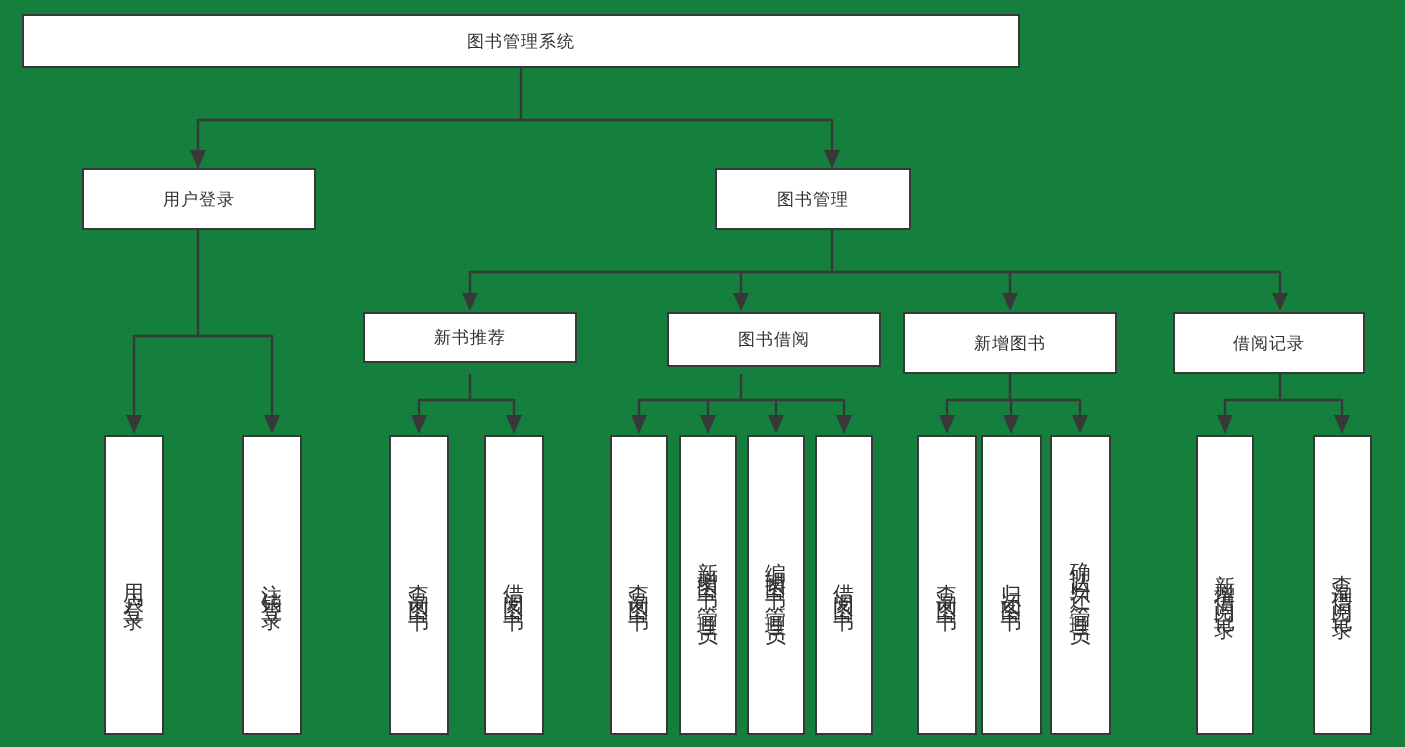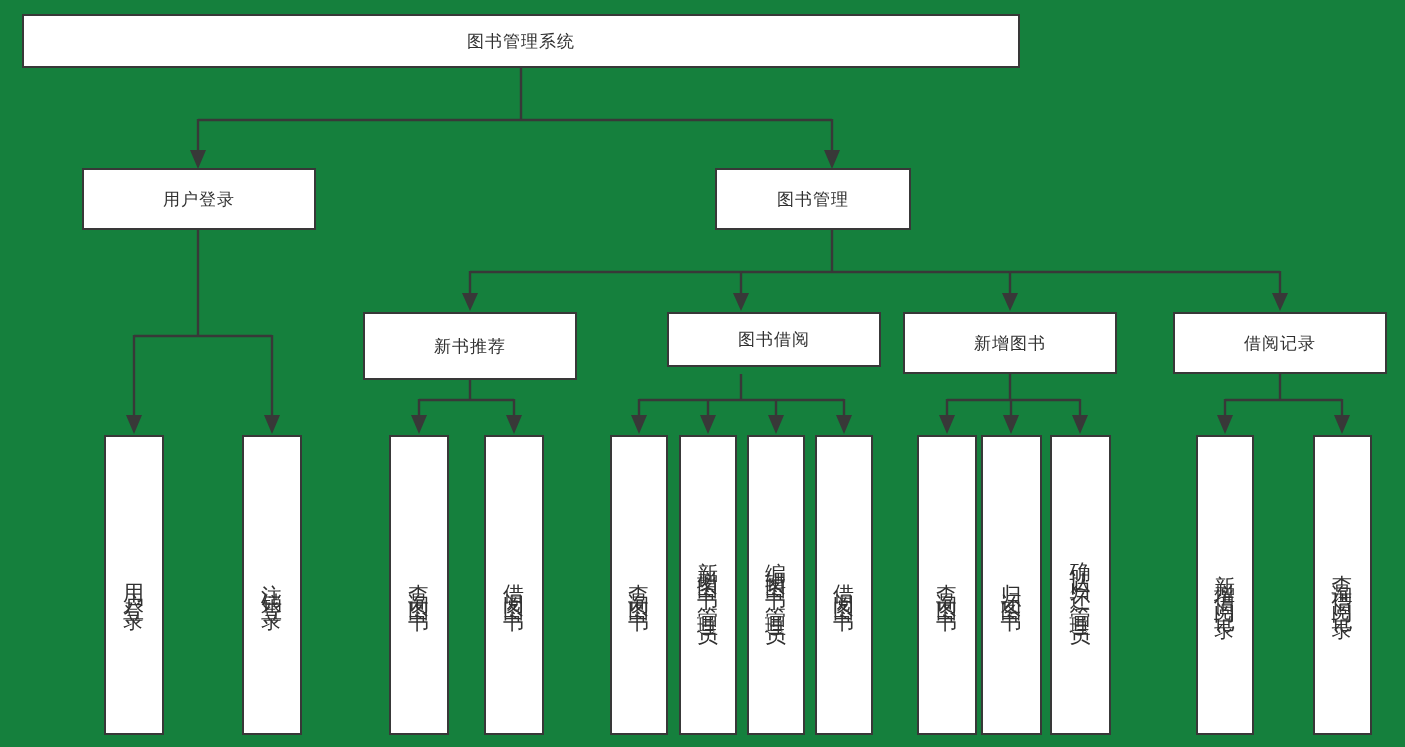--- a/index.html
+++ b/index.html
@@ -117,30 +117,30 @@
     <span>图书管理系统</span>
   </div>
 
   <div class="box h-label" style="left:82px;top:168px;width:234px;height:62px">
     <span>用户登录</span>
   </div>
   <div class="box h-label" style="left:715px;top:168px;width:196px;height:62px">
     <span>图书管理</span>
   </div>
 
-  <div class="box h-label" style="left:363px;top:312px;width:214px;height:68px">
+  <div class="box h-label" style="left:363px;top:312px;width:214px;height:51px">
     <span>新书推荐</span>
   </div>
   <div class="box h-label" style="left:667px;top:312px;width:214px;height:55px">
     <span>图书借阅</span>
   </div>
   <div class="box h-label" style="left:903px;top:312px;width:214px;height:62px">
     <span>新增图书</span>
   </div>
-  <div class="box h-label" style="left:1173px;top:312px;width:214px;height:62px">
+  <div class="box h-label" style="left:1173px;top:312px;width:192px;height:62px">
     <span>借阅记录</span>
   </div>
 
   <div class="box leaf" style="left:104px;top:435px;width:60px;height:300px">
     <span class="vtext">用户登录</span>
   </div>
   <div class="box leaf" style="left:242px;top:435px;width:60px;height:300px">
     <span class="vtext">注销登录</span>
   </div>
 

